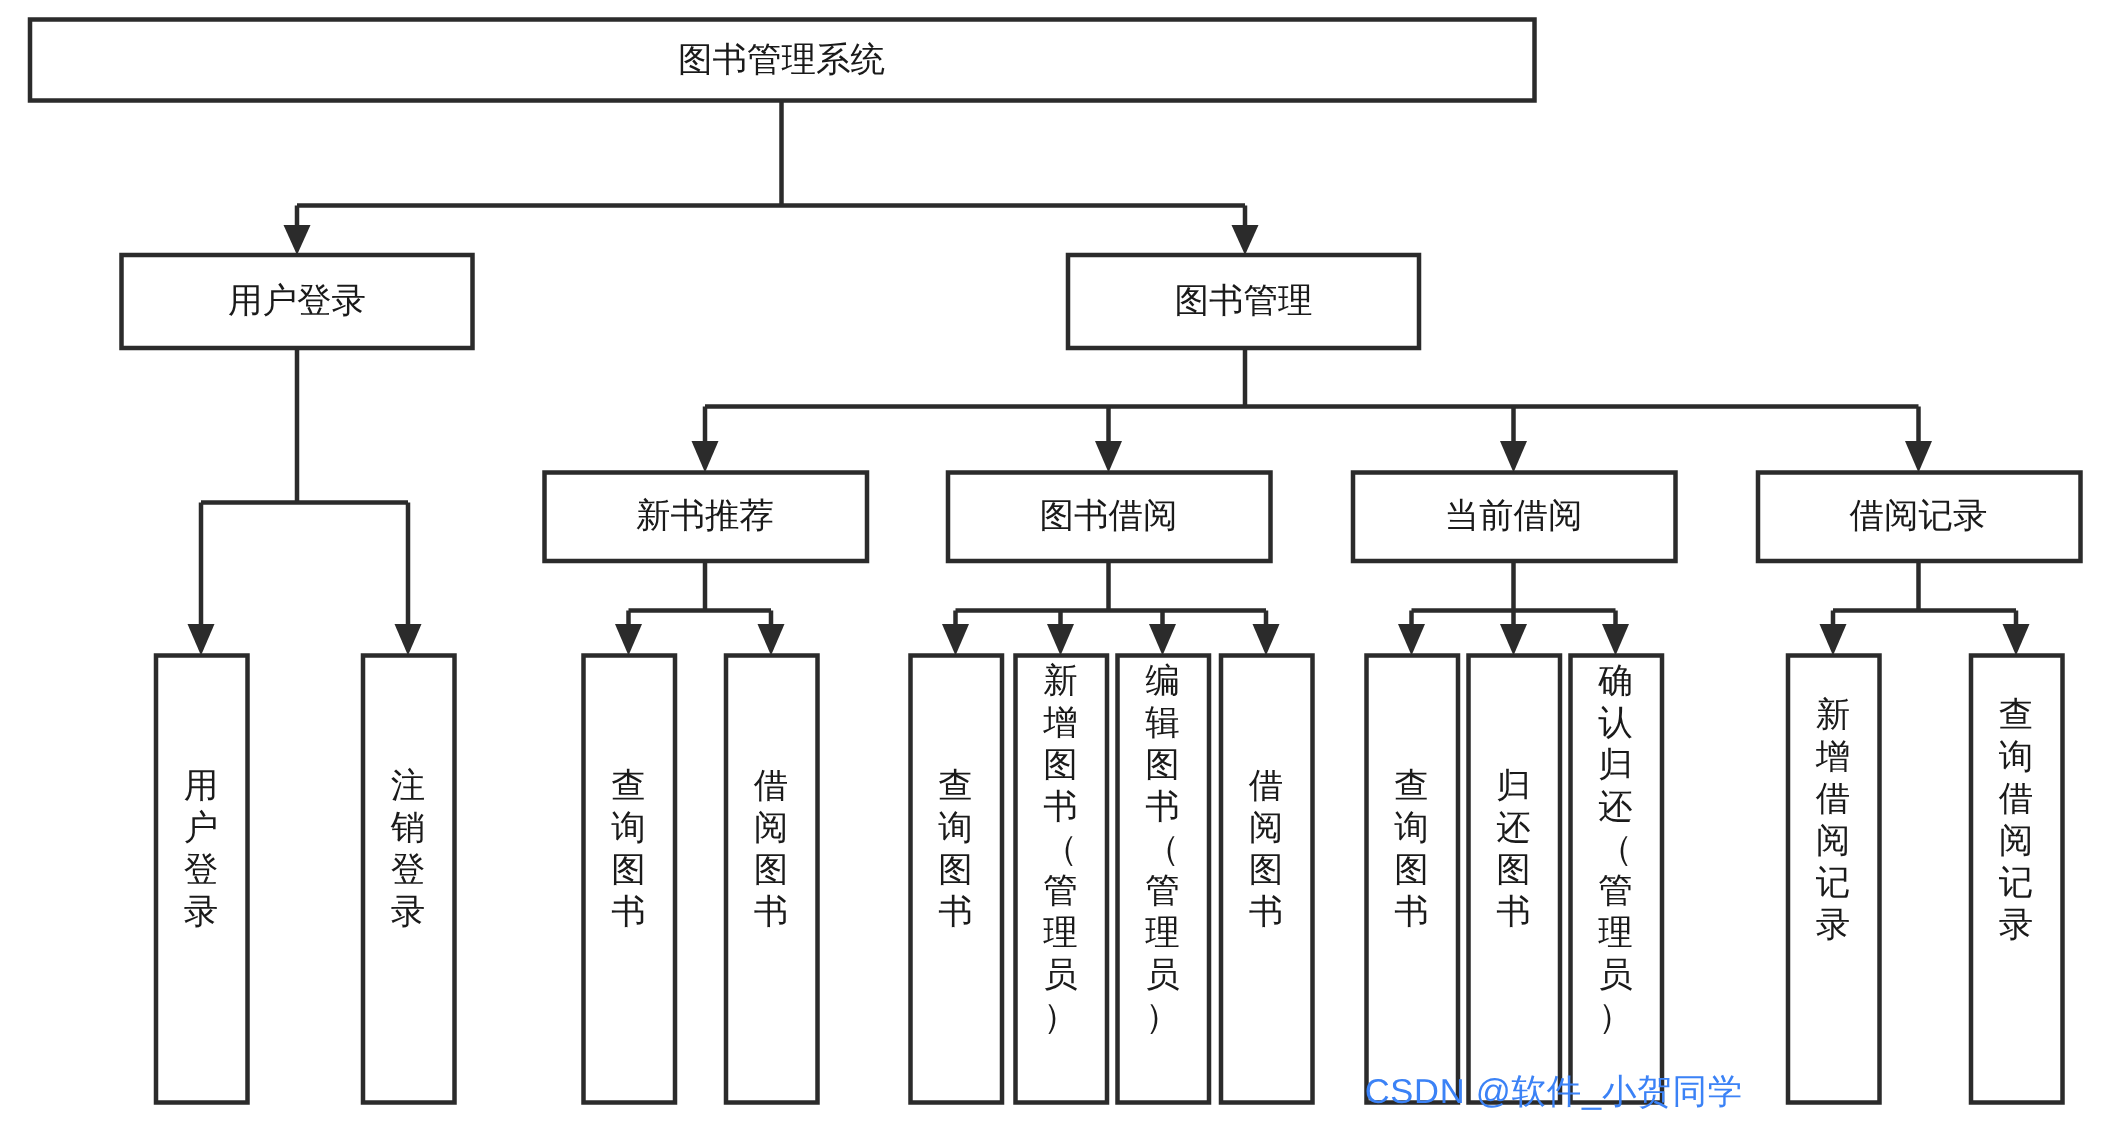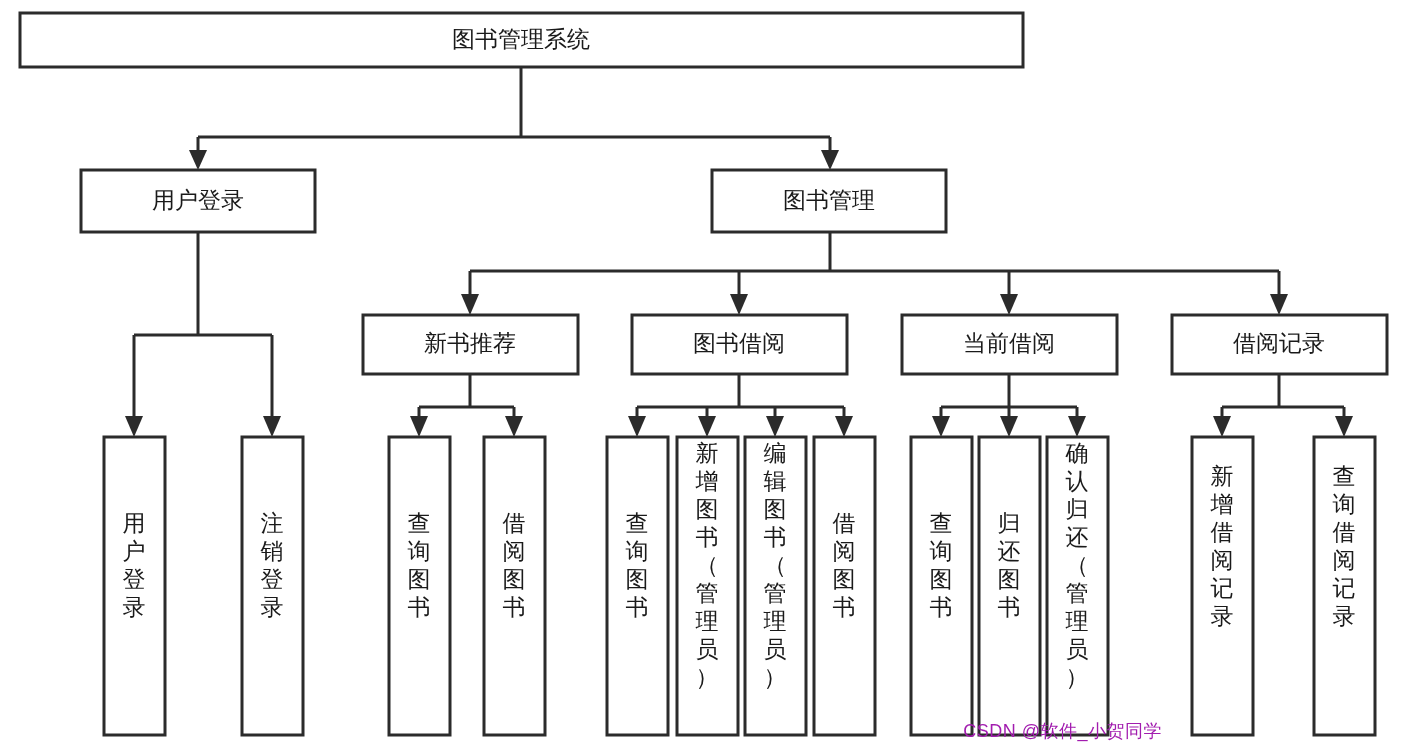--- a/index.html
+++ b/index.html
@@ -24,22 +24,22 @@
   .node-label-v{
     font-family:"Liberation Sans","DejaVu Sans",sans-serif;
     fill:#1a1a1a;
     font-size:23px;
     text-anchor:middle;
   }
   .watermark{
     position:absolute;
     right:12px;bottom:4px;
     font-family:"Liberation Sans","DejaVu Sans",sans-serif;
-    font-size:18px;
-    color:#a21caf;
+    font-size:23px;
+    color:#3b82f6;
     letter-spacing:0.5px;
     white-space:nowrap;
     pointer-events:none;
   }
 </style>
 </head>
 <body>
 
 <div id="diagram-root">
 <svg width="1405" height="747" viewBox="0 0 1405 747" xmlns="http://www.w3.org/2000/svg">

